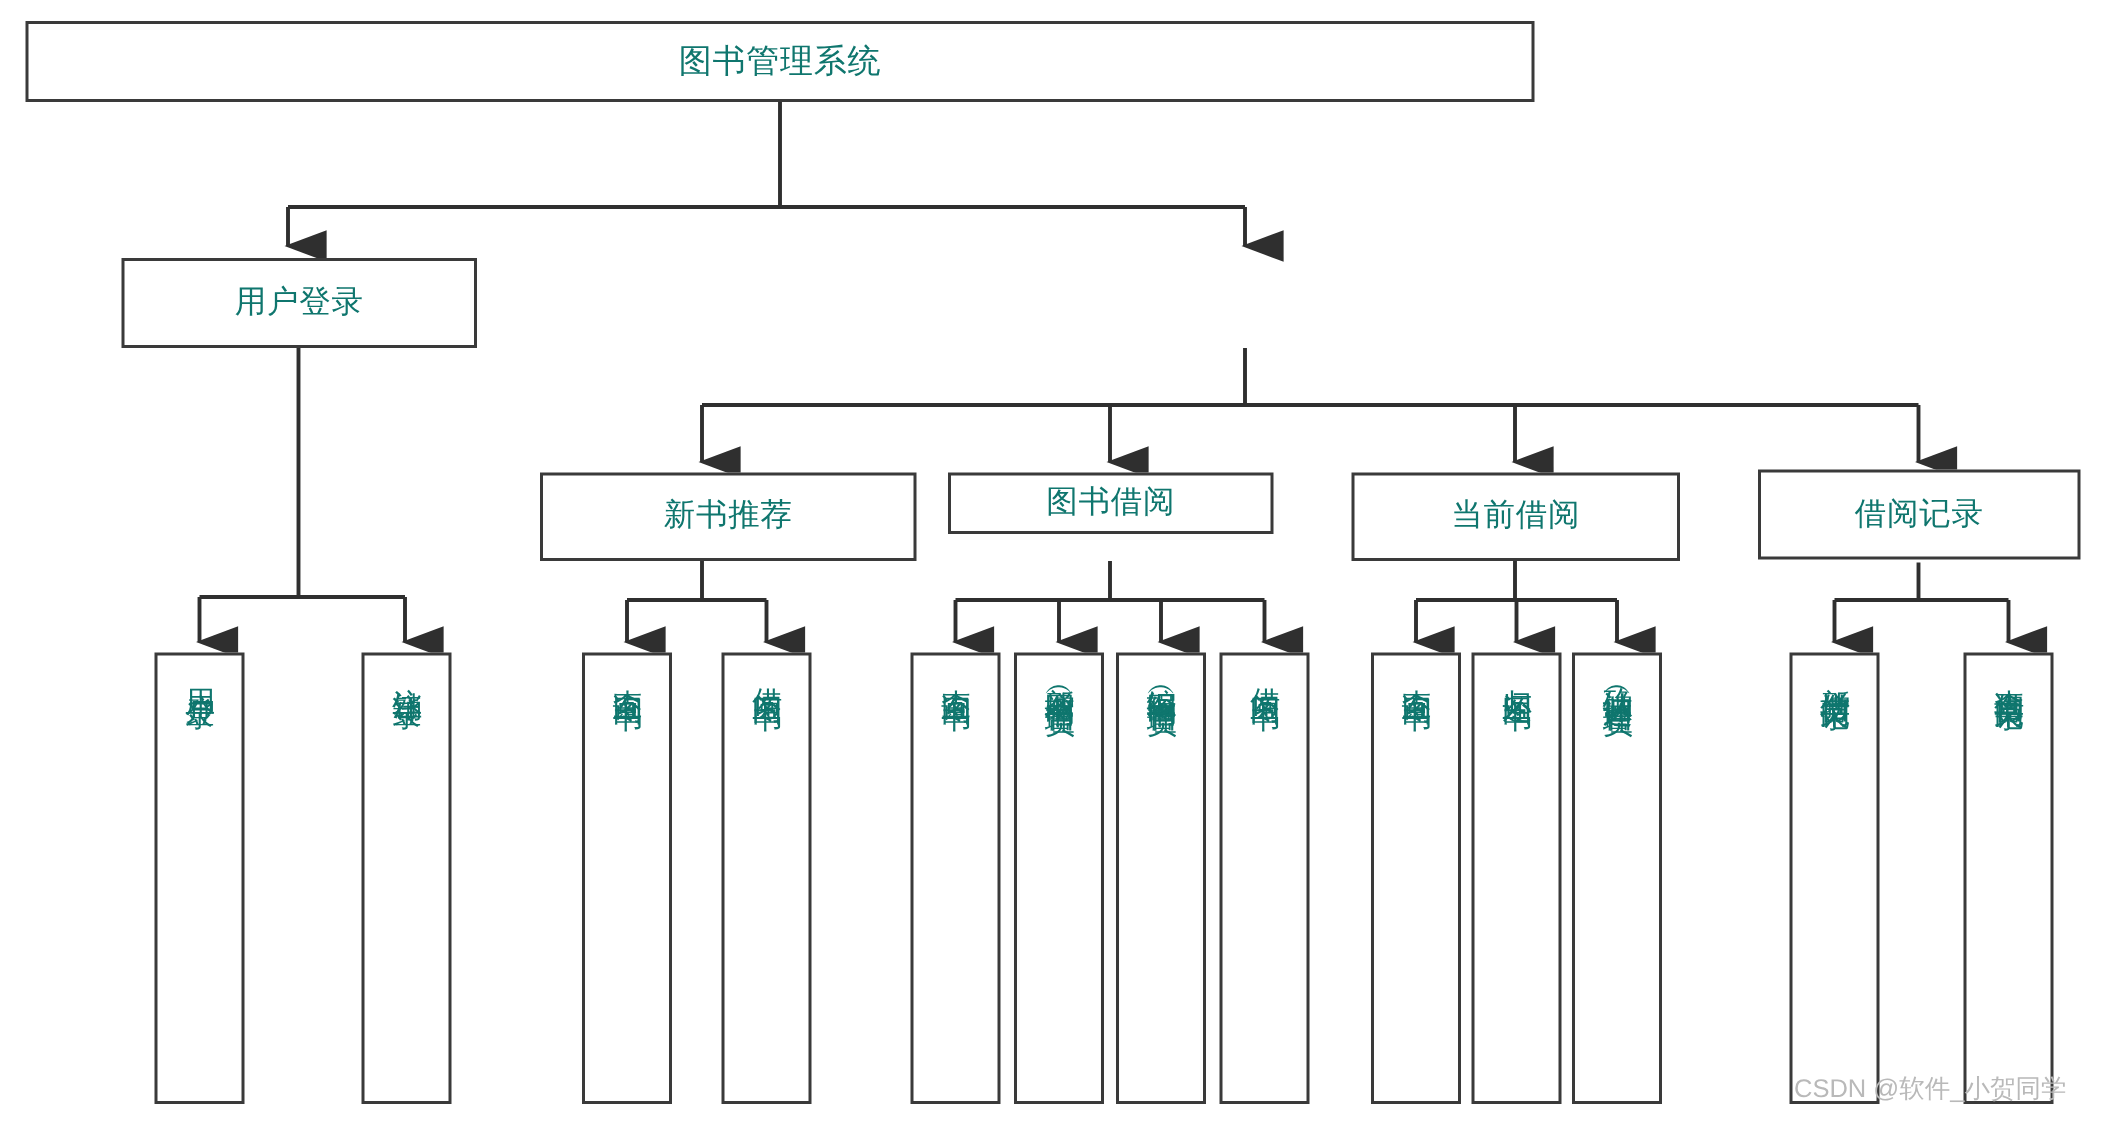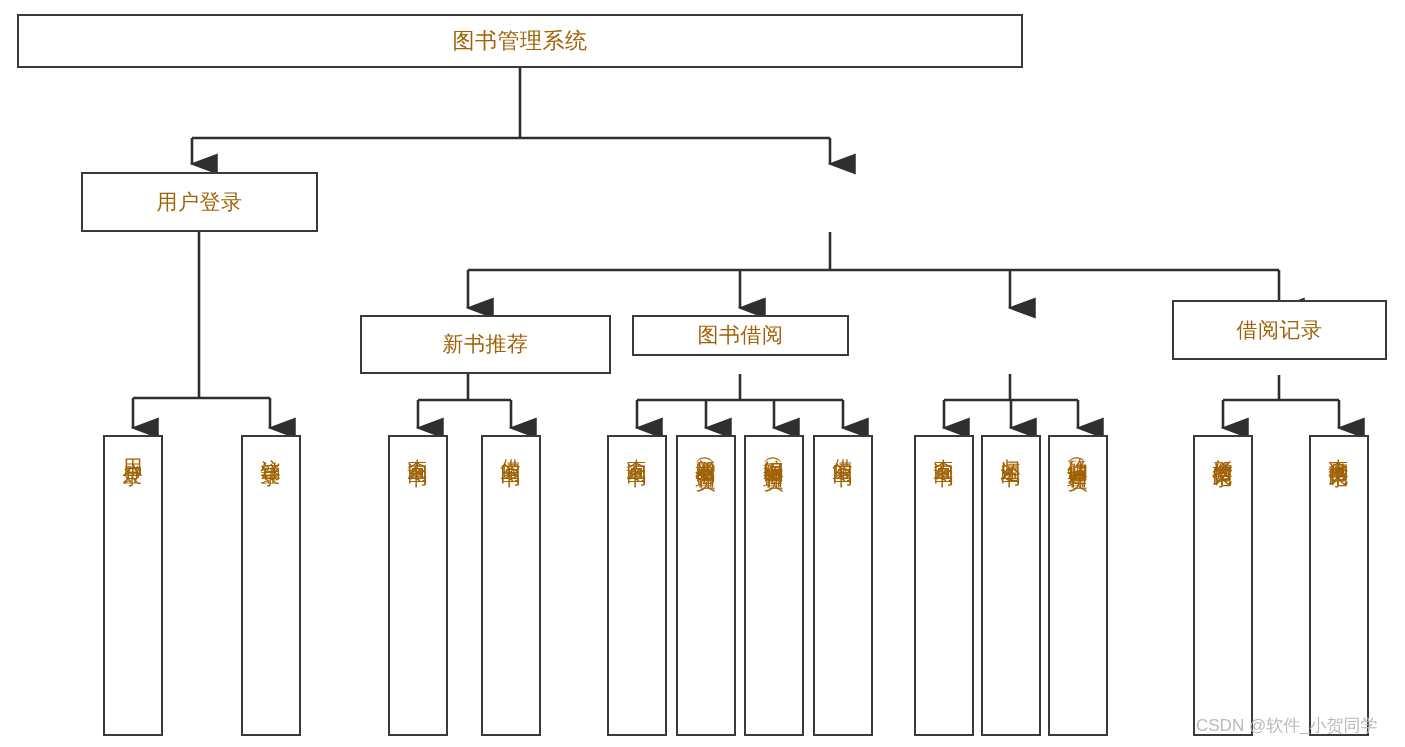--- a/index.html
+++ b/index.html
@@ -28,21 +28,21 @@
   }
   .node {
     position: absolute;
     box-sizing: border-box;
     background: #ffffff;
     border: 2px solid #3a3a3a;
     display: flex;
     align-items: center;
     justify-content: center;
     text-align: center;
-    color: #a16207;
+    color: #0f766e;
     line-height: 1.18;
     z-index: 3;
   }
   .node .lbl {
     display: block;
     letter-spacing: 0.5px;
   }
   
   .node.h {
     font-size: 21px;
@@ -138,21 +138,24 @@
   <div class="node h" style="left:81px; top:172px; width:237px; height:60px;">
     <span class="lbl">用户登录</span>
   </div>
 
   <div class="node h" style="left:360px; top:315px; width:251px; height:59px;">
     <span class="lbl">新书推荐</span>
   </div>
   <div class="node h" style="left:632px; top:315px; width:217px; height:41px;">
     <span class="lbl">图书借阅</span>
   </div>
-  <div class="node h" style="left:1172px; top:300px; width:215px; height:60px;">
+  <div class="node h" style="left:901px; top:315px; width:219px; height:59px;">
+    <span class="lbl">当前借阅</span>
+  </div>
+  <div class="node h" style="left:1172px; top:313px; width:215px; height:60px;">
     <span class="lbl">借阅记录</span>
   </div>
 
   <div class="node v" style="left:103px; top:435px; width:60px; height:301px;">
     <span class="lbl">用户登录</span>
   </div>
   <div class="node v" style="left:241px; top:435px; width:60px; height:301px;">
     <span class="lbl">注销登录</span>
   </div>
 

